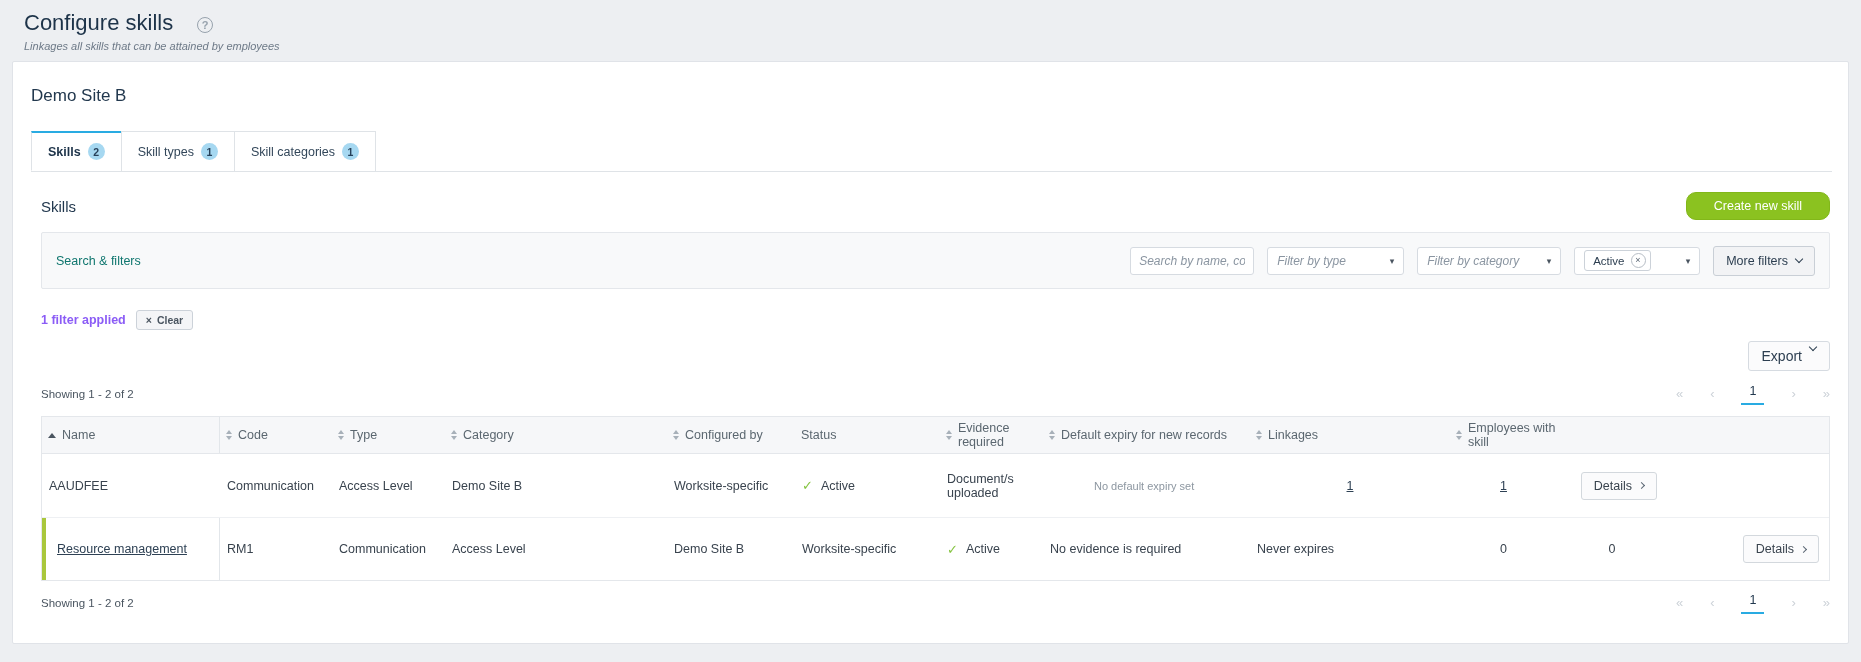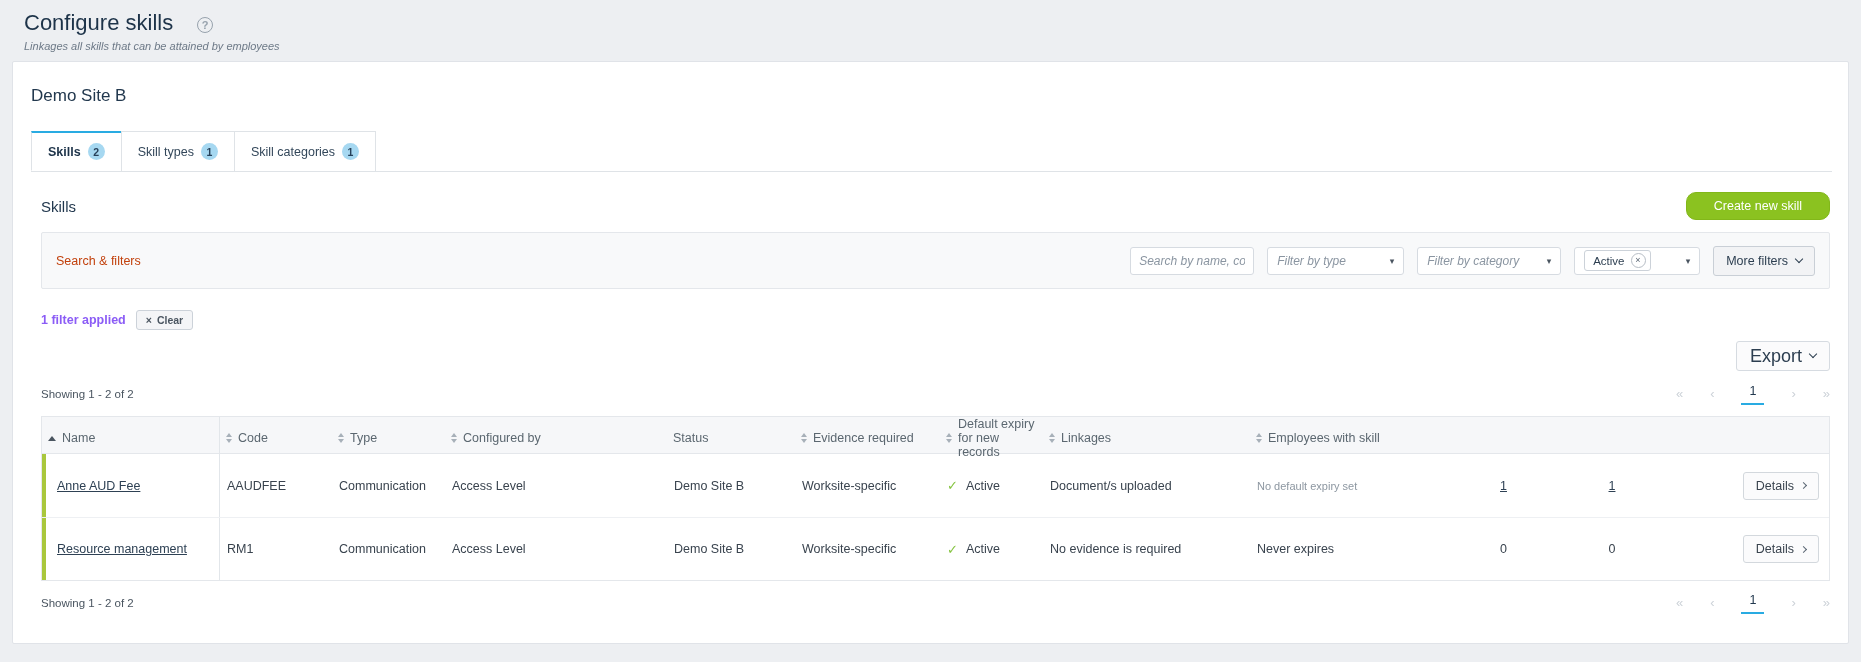--- a/index.html
+++ b/index.html
@@ -34,21 +34,21 @@
     justify-content: center; }
   
   .inner { padding: 0 18px 0 28px; }
   .section-row { margin-top: 20px; display: flex; justify-content: space-between; align-items: center; height: 28px; }
   .section-title { margin: 0; font-size: 15px; font-weight: 500; color: #22384e; }
   .btn-green { background: #8bc220; color: #fff; border: 1px solid #82b71a; border-radius: 10px;
     font-size: 12.5px; height: 28px; padding: 0 27px; cursor: pointer; font-family: inherit; }
   
   .filterbar { margin-top: 12px; height: 57px; background: #f8f9fa; border: 1px solid #e4e7eb;
     border-radius: 2px; display: flex; align-items: center; justify-content: space-between; padding: 0 14px; }
-  .fb-label { font-size: 12.5px; color: #c2410c; }
+  .fb-label { font-size: 12.5px; color: #0f766e; }
   .fb-controls { display: flex; gap: 13px; align-items: center; }
   .search-input { width: 124px; height: 28px; border: 1px solid #d6dbe1; border-radius: 3px;
     padding: 0 8px; font-family: inherit; font-size: 12px; background: #fff; color: #39434e; }
   .search-input::placeholder { font-style: italic; color: #8a95a1; }
   .select { height: 28px; background: #fff; border: 1px solid #d6dbe1; border-radius: 3px;
     display: flex; align-items: center; justify-content: space-between; padding: 0 9px;
     cursor: pointer; font-size: 12px; }
   .select .ph { font-style: italic; color: #8a95a1; }
   .select.type { width: 137px; } .select.cat { width: 144px; } .select.status { width: 126px; }
   .caret { color: #4a5560; font-size: 9px; margin-left: 8px; }
@@ -61,21 +61,21 @@
     font-size: 12.5px; color: #2c3e50; padding: 8px 12px; display: flex; align-items: center;
     cursor: pointer; font-family: inherit; }
   
   .applied-row { margin-top: 21px; display: flex; align-items: center; gap: 10px; height: 20px; }
   .applied { font-size: 12.5px; font-weight: 700; color: #8b5cf6; }
   .clear-chip { display: flex; align-items: center; gap: 5px; font-size: 10.5px; font-weight: 700;
     color: #4a5560; background: #f4f5f7; border: 1px solid #ccd2d9; border-radius: 3px;
     padding: 3px 9px; cursor: pointer; font-family: inherit; }
   .export-row { margin-top: 11px; display: flex; justify-content: flex-end; height: 30px; }
   .btn-light { height: 30px; background: #fbfbfc; border: 1px solid #d6dbe1; border-radius: 3px;
-    font-size: 18px; color: #2c3e50; padding: 0 13px; display: flex; align-items: center;
+    font-size: 14px; color: #2c3e50; padding: 6px 13px; display: flex; align-items: flex-start;
     cursor: pointer; font-family: inherit; }
   .chev-down { width: 6px; height: 6px; border-right: 1.5px solid currentColor;
     border-bottom: 1.5px solid currentColor; transform: rotate(45deg); display: inline-block;
     margin-left: 8px; margin-top: -4px; }
   .paging-row { margin-top: 13px; display: flex; justify-content: space-between; align-items: flex-start; height: 27px; }
   .paging-row.bottom { margin-top: 12px; }
   .showing { font-size: 11.5px; color: #4a5560; margin-top: 4px; }
   .pager { display: flex; align-items: flex-start; gap: 27px; }
   .pg-arrow { color: #ccd2d8; font-size: 13px; cursor: pointer; padding-top: 2px; }
   .pg-num { font-size: 12.5px; color: #22384e; border-bottom: 2px solid #29abe2;
@@ -90,21 +90,21 @@
   .name-col { border-right: 1px solid #e2e6ea; height: 100%; display: flex; align-items: center;
     position: relative; }
   .tbody-row { height: 63px; background: #fff; font-size: 12.5px; color: #39434e; }
   .tbody-row + .tbody-row { border-top: 1px solid #eef0f3; }
   .tbody-row .name-col { padding-left: 15px; }
   .tbody-row .name-col::before { content: ""; position: absolute; left: 0; top: 0; bottom: 0;
     width: 4px; background: #a9c73c; }
   .cell { padding-left: 7px; }
   .cell.center { text-align: center; padding-left: 0; }
   .name-link, .cell-link { text-decoration: underline; color: #2e4154; cursor: pointer; }
-  .muted { font-size: 11px; color: #8d97a1; }
+  .muted { font-size: 11px; color: #8d97a1; margin-left: 44px; }
   .status-cell { display: flex; align-items: center; gap: 8px; padding-left: 7px; }
   .check-icon { color: #85c441; font-weight: 700; font-size: 13px; }
   .details-cell { display: flex; justify-content: flex-end; padding-right: 10px; }
   .btn-details { height: 28px; background: #fbfbfc; border: 1px solid #d3d8dd; border-radius: 3px;
     font-size: 12.5px; color: #39434e; padding: 0 12px; display: flex; align-items: center;
     gap: 7px; cursor: pointer; font-family: inherit; }
   .chev-right { width: 5px; height: 5px; border-right: 1.5px solid #5a6673;
     border-bottom: 1.5px solid #5a6673; transform: rotate(-45deg); display: inline-block; }
   
   .sort-both { display: inline-flex; flex-direction: column; gap: 2px; }
@@ -219,20 +219,27 @@
               <i class="u"></i>
               <i class="d"></i>
             </span>
           <span>Type</span>
         </div>
         <div class="th">
           <span class="sort-both">
               <i class="u"></i>
               <i class="d"></i>
             </span>
+          <span>Category</span>
+        </div>
+        <div class="th">
+          <span class="sort-both">
+              <i class="u"></i>
+              <i class="d"></i>
+            </span>
           <span>Configured by</span>
         </div>
         <div class="th">
           <span>Status</span>
         </div>
         <div class="th">
           <span class="sort-both">
               <i class="u"></i>
               <i class="d"></i>
             </span>
@@ -256,23 +263,20 @@
           <span class="sort-both">
               <i class="u"></i>
               <i class="d"></i>
             </span>
           <span>Employees with skill</span>
         </div>
         <div class="th"></div>
       </div>
 
       <div class="trow tbody-row">
-        <div class="name-col">
-          <span class="name-link">Anne AUD Fee</span>
-        </div>
         <div class="cell">AAUDFEE</div>
         <div class="cell">Communication</div>
         <div class="cell">Access Level</div>
         <div class="cell">Demo Site B</div>
         <div class="cell">Worksite-specific</div>
         <div class="status-cell">
           <span class="check-icon">✓</span>
           <span>Active</span>
         </div>
         <div class="cell">Document/s uploaded</div>

